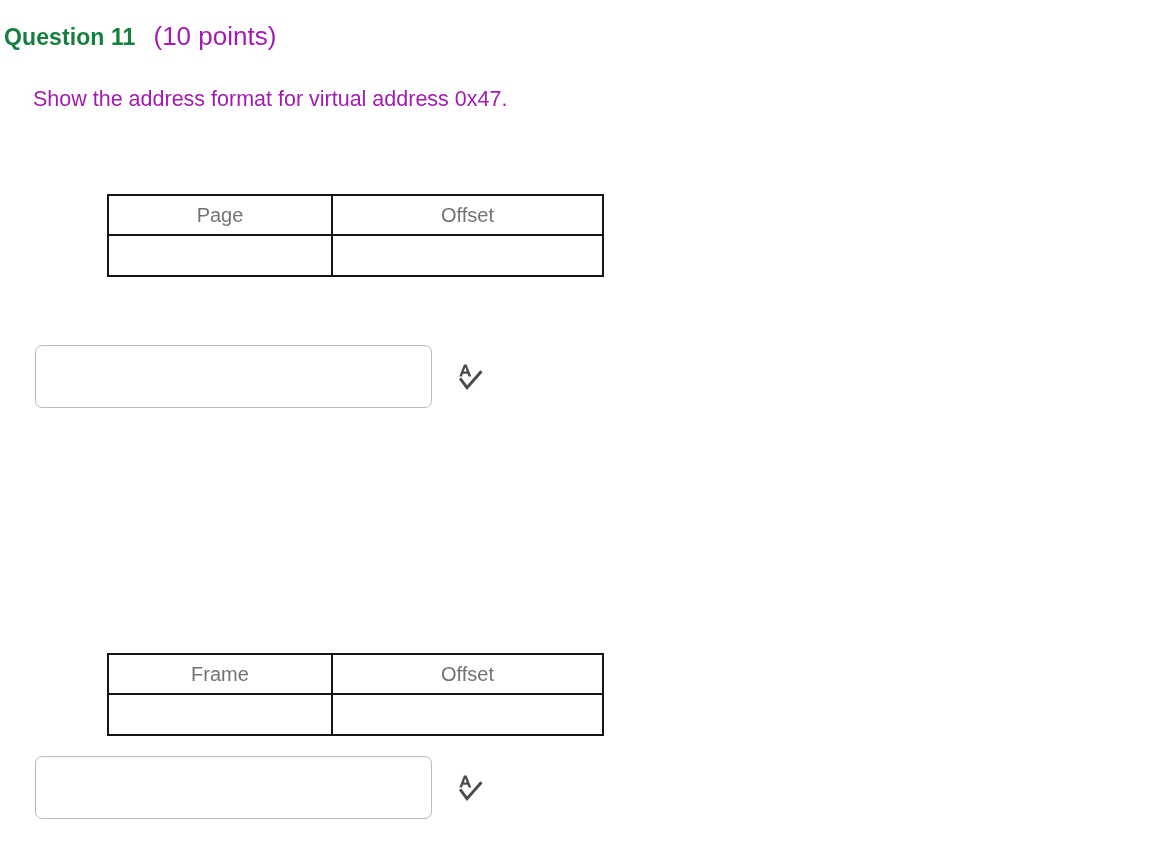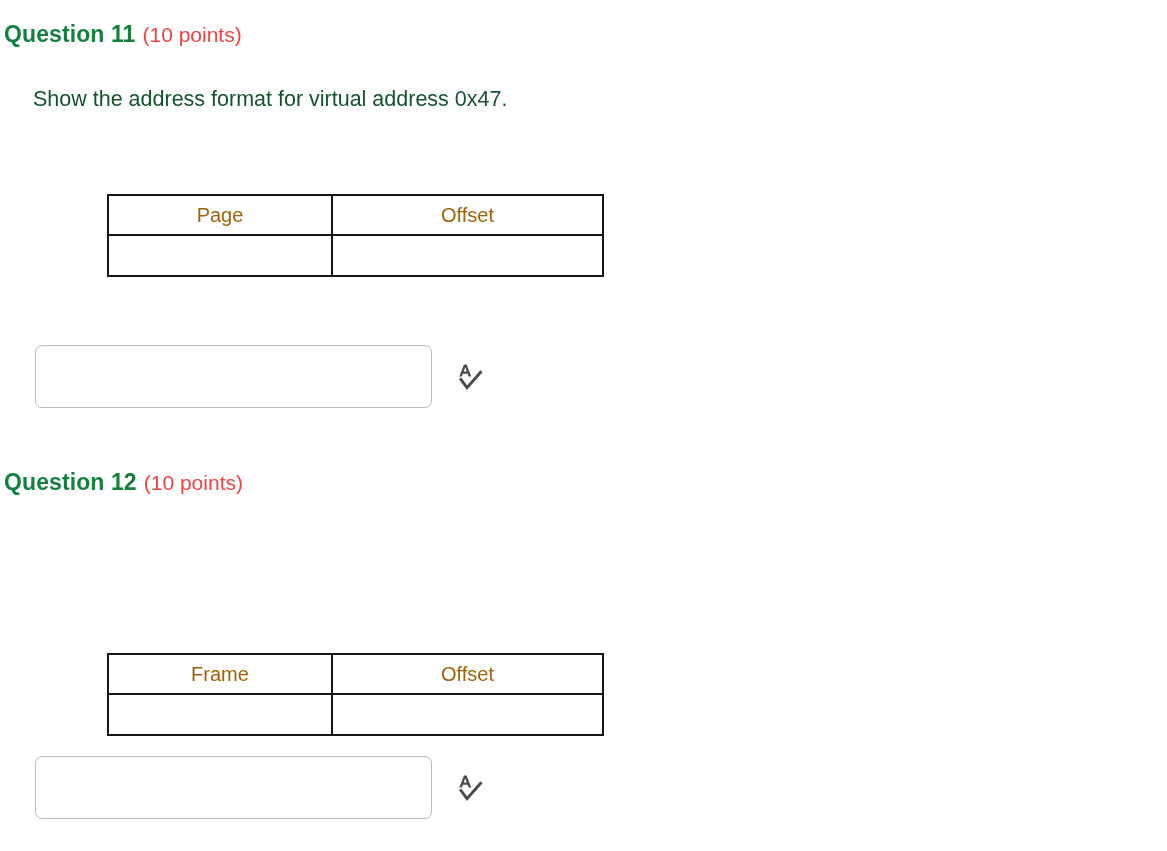--- a/index.html
+++ b/index.html
@@ -29,50 +29,50 @@
     white-space: nowrap;
     line-height: 1;
   }
   .q-heading .q-label {
     font-size: 23px;
     font-weight: bold;
     color: #15803d;
     letter-spacing: 0.1px;
   }
   .q-heading .q-points {
-    font-size: 21px;
+    font-size: 26px;
     font-weight: normal;
-    color: #ef4444;
-    margin-left: 7px;
+    color: #a21caf;
+    margin-left: 18px;
   }
 
   
   .q-prompt {
     position: absolute;
     left: 33px;
     font-size: 21.5px;
     font-weight: normal;
-    color: #14532d;
+    color: #a21caf;
     line-height: 1;
     white-space: nowrap;
   }
 
   
   .addr-table {
     position: absolute;
     left: 107px;
     width: 487px;
     border-collapse: collapse;
     table-layout: fixed;
   }
   .addr-table td {
     border: 2px solid #161616;
     text-align: center;
     font-size: 20px;
-    color: #a16207;
+    color: #737373;
     font-weight: normal;
   }
   .addr-table td.col-left  { width: 220px; }
   .addr-table td.col-right { width: 267px; text-align: center; }
   .addr-table tr.head-row td  { height: 36px; }
   .addr-table tr.blank-row td { height: 37px; }
 
   
   .answer-row {
     position: absolute;
@@ -127,23 +127,20 @@
   </table>
 
   <div class="answer-row" style="top:345px;">
     <input class="answer-input" type="text" value="" style="">
     <svg class="spellcheck-icon" viewBox="0 0 34 34">
       <path d="M6.3 16.6 L11.0 4.6 L13.6 4.6 L18.3 16.6 L15.6 16.6 L14.6 13.7 L9.9 13.7 L8.9 16.6 Z M10.7 11.4 L13.8 11.4 L12.3 7.2 Z" fill="#4a4a4a"></path>
       <path d="M8.0 19.6 L14.0 27.6 L27.5 12.4" fill="none" stroke="#4a4a4a" stroke-width="2.9" stroke-linecap="square" stroke-linejoin="miter"></path>
     </svg>
   </div>
 
-  <div class="q-heading" style="top:471px;">
-    <span class="q-label">Question 12</span><span class="q-points">(10 points)</span>
-  </div>
 
 
   <table class="addr-table" style="top:653px;">
     <tbody>
       <tr class="head-row">
         <td class="col-left">Frame</td>
         <td class="col-right">Offset</td>
       </tr>
       <tr class="blank-row">
         <td class="col-left"></td>

